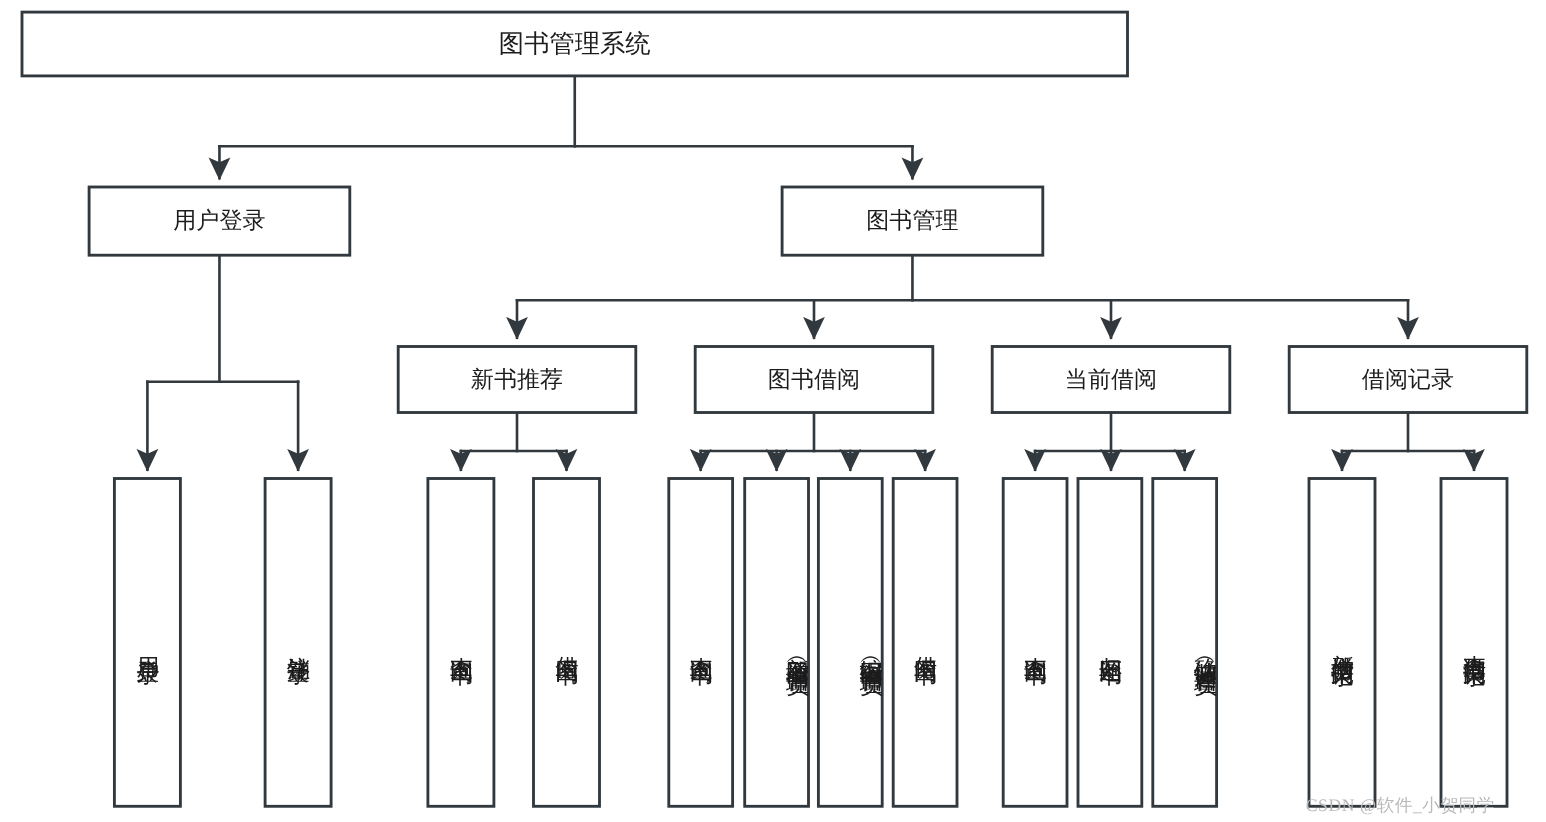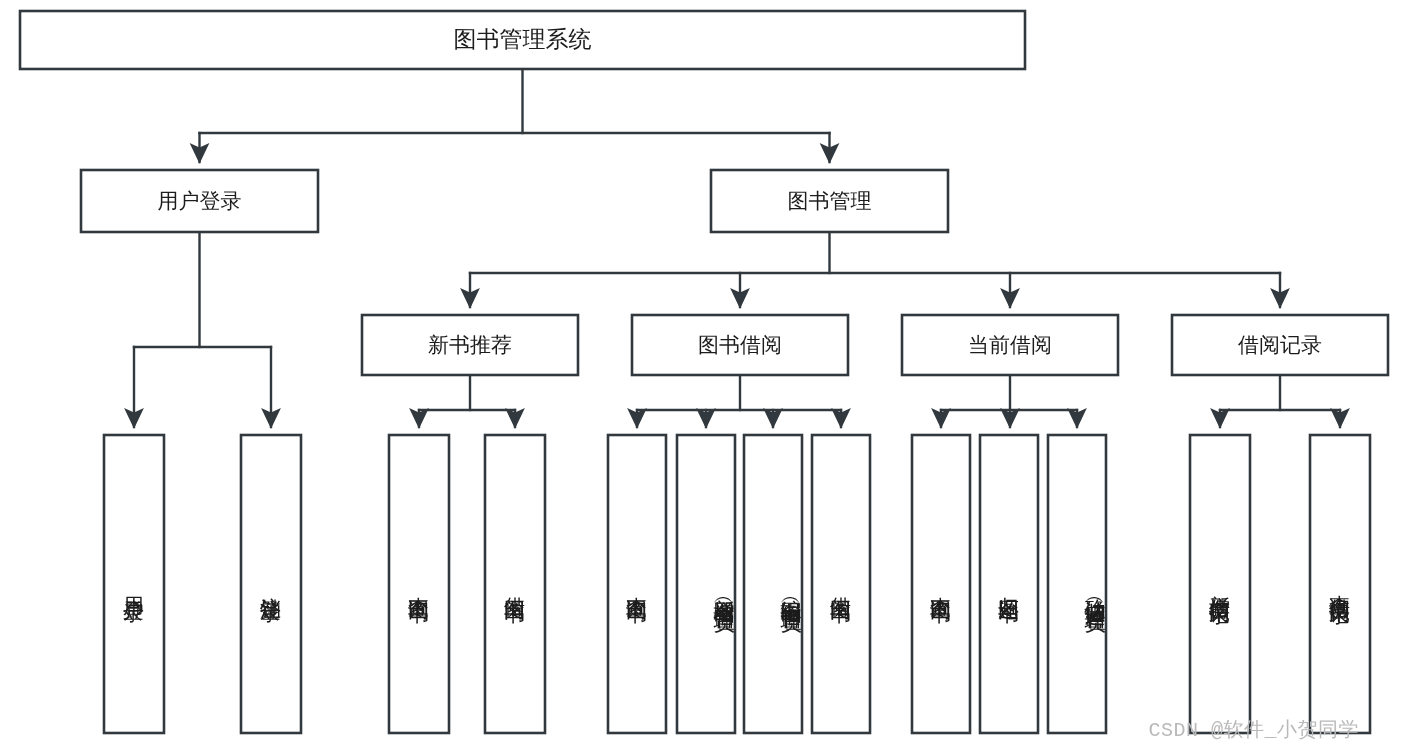--- a/index.html
+++ b/index.html
@@ -60,22 +60,22 @@
     display: flex;
     align-items: center;
     justify-content: center;
     white-space: nowrap;
     pointer-events: none;
   }
   .watermark {
     position: absolute;
     right: 6px;
     bottom: 4px;
-    font-family: Liberation Mono, monospace;
-    font-size: 20px;
+    font-family: Liberation Serif, serif;
+    font-size: 16px;
     color: #b9b9b9;
     letter-spacing: 0.5px;
     white-space: nowrap;
   }
 </style>
 </head>
 <body>
 
 <div id="diagram-root">
 

